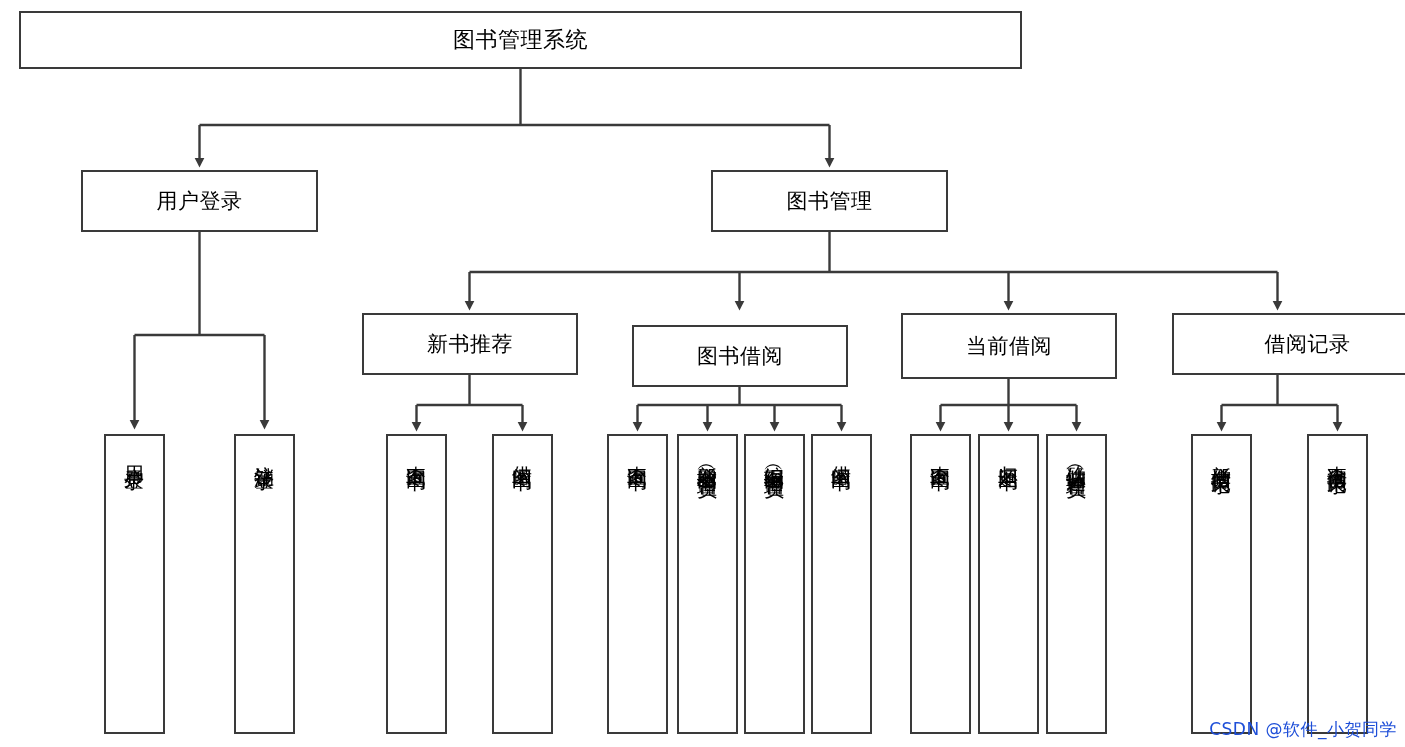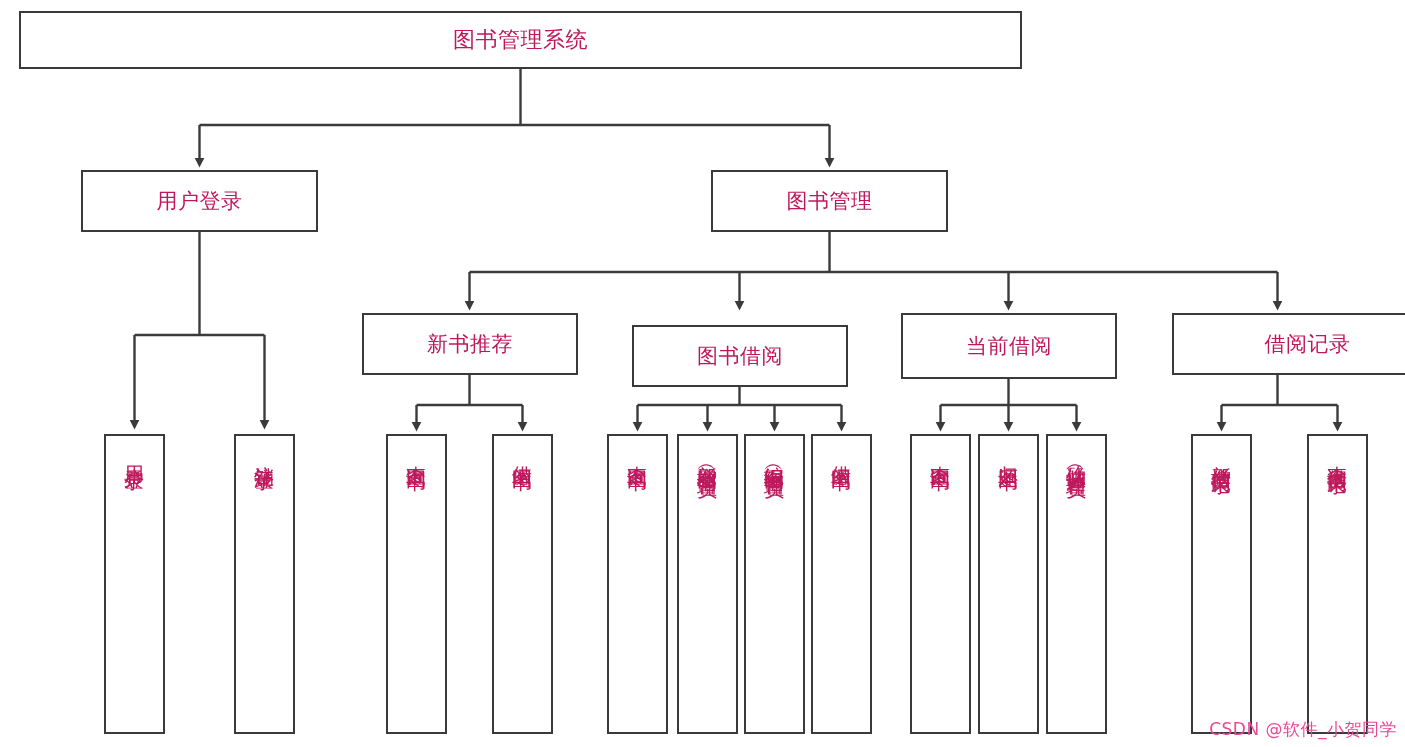--- a/index.html
+++ b/index.html
@@ -34,21 +34,21 @@
     display: flex;
     align-items: center;
     justify-content: center;
     color: #2b2b2b;
   }
   .node .label {
     font-size: 21px;
     line-height: 1.18;
     letter-spacing: 0.5px;
     white-space: nowrap;
-    color: #be185d;
+    color: #000000;
   }
   
   .node.leaf {
     align-items: flex-start;
     justify-content: center;
     padding-top: 14px;
   }
   .node.leaf .label {
     writing-mode: vertical-rl;
     text-orientation: upright;
@@ -59,21 +59,21 @@
     max-height: 272px;
   }
   
   #node-root .label { font-size: 22px; }
 
   .watermark {
     position: absolute;
     right: 8px;
     bottom: 6px;
     font-size: 17px;
-    color: #ec4899;
+    color: #1d4ed8;
     letter-spacing: 0.5px;
     white-space: nowrap;
     user-select: none;
   }
 </style>
 </head>
 <body>
 
 <div id="canvas">
 

